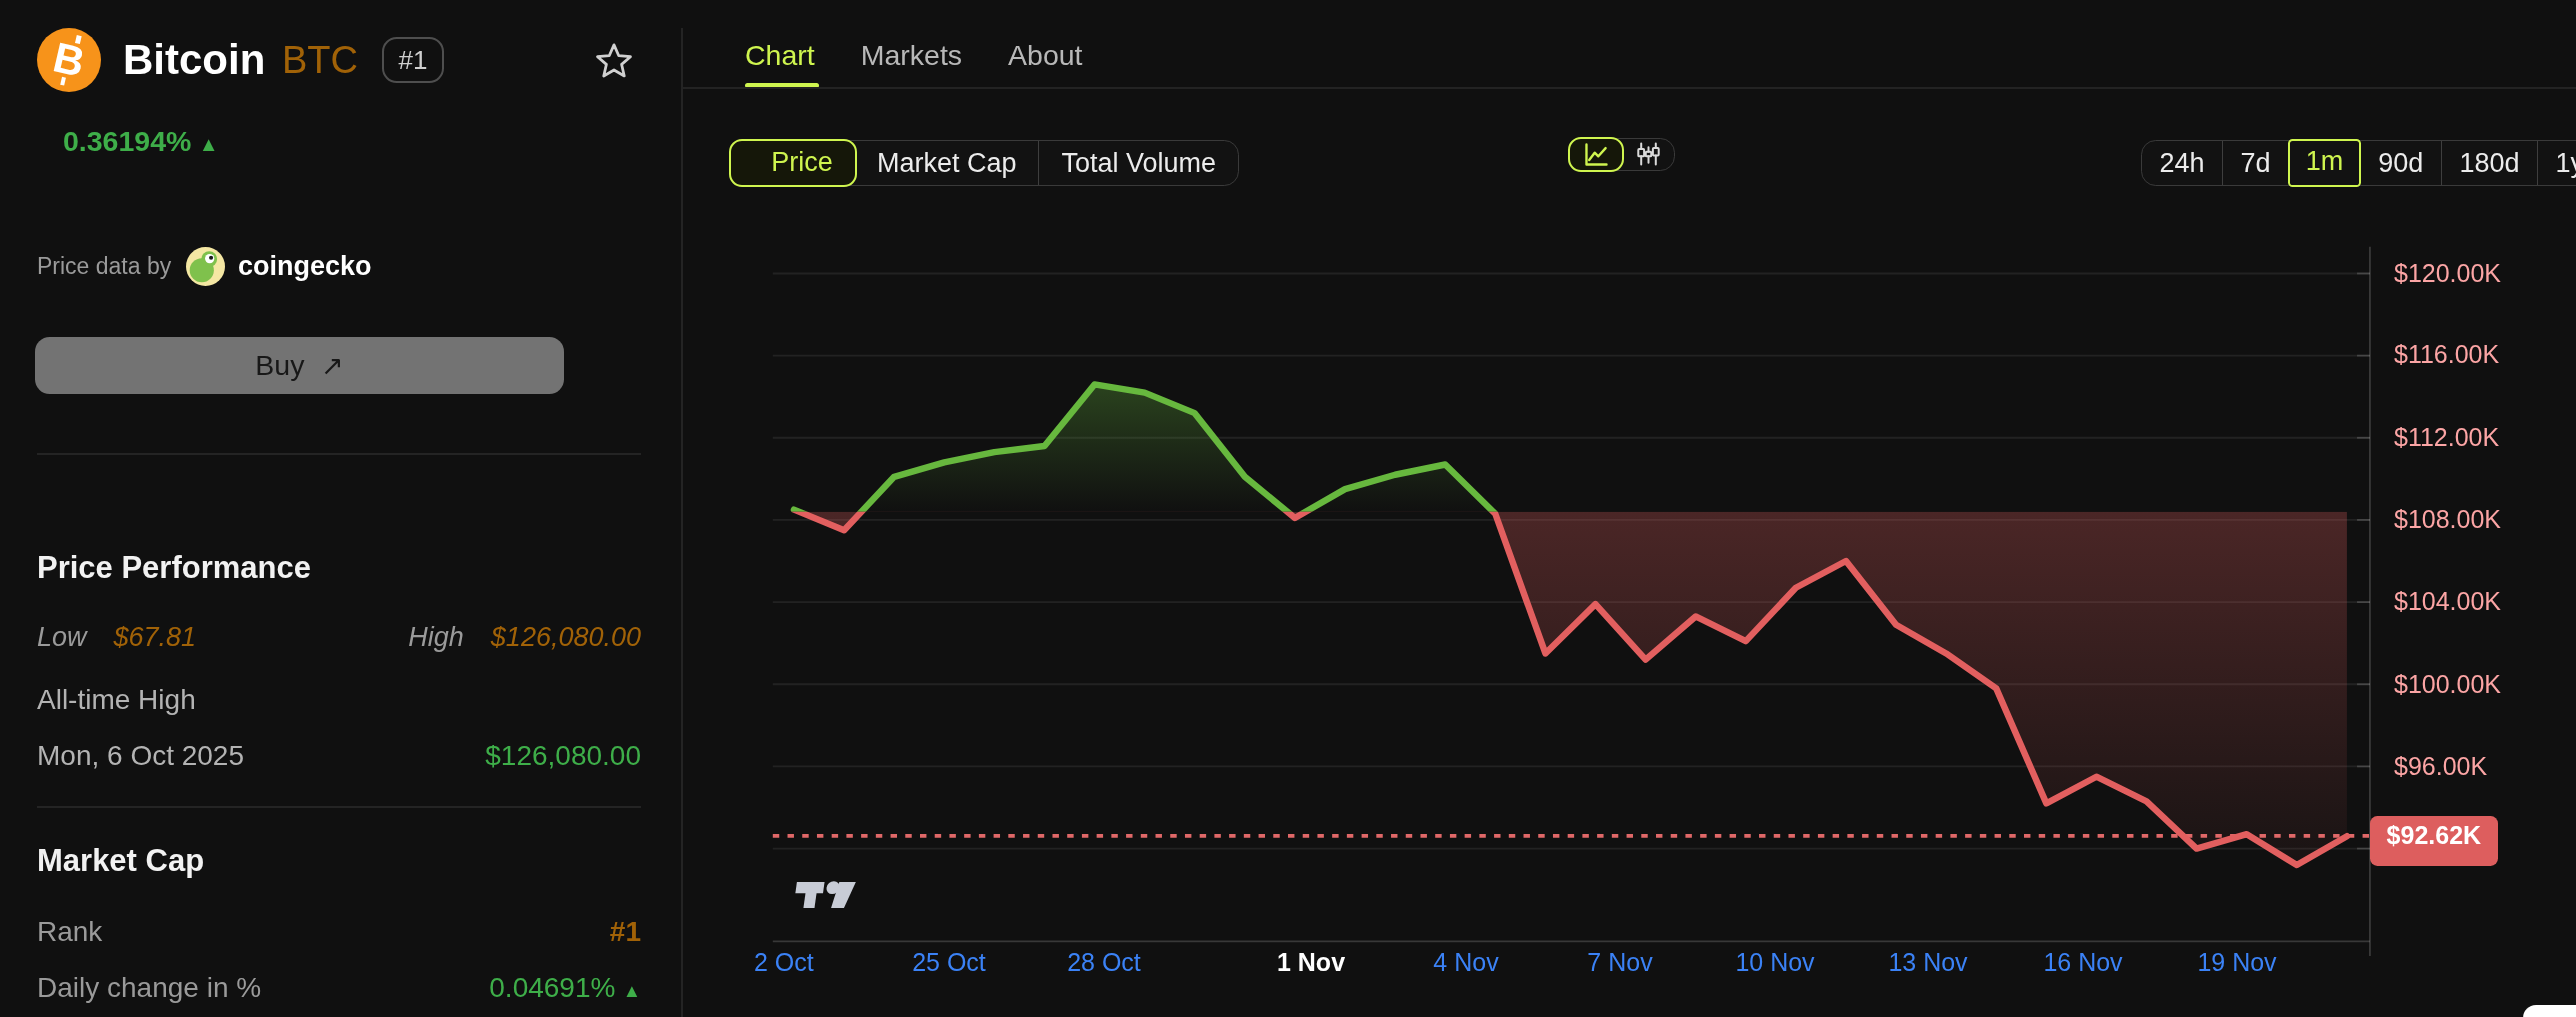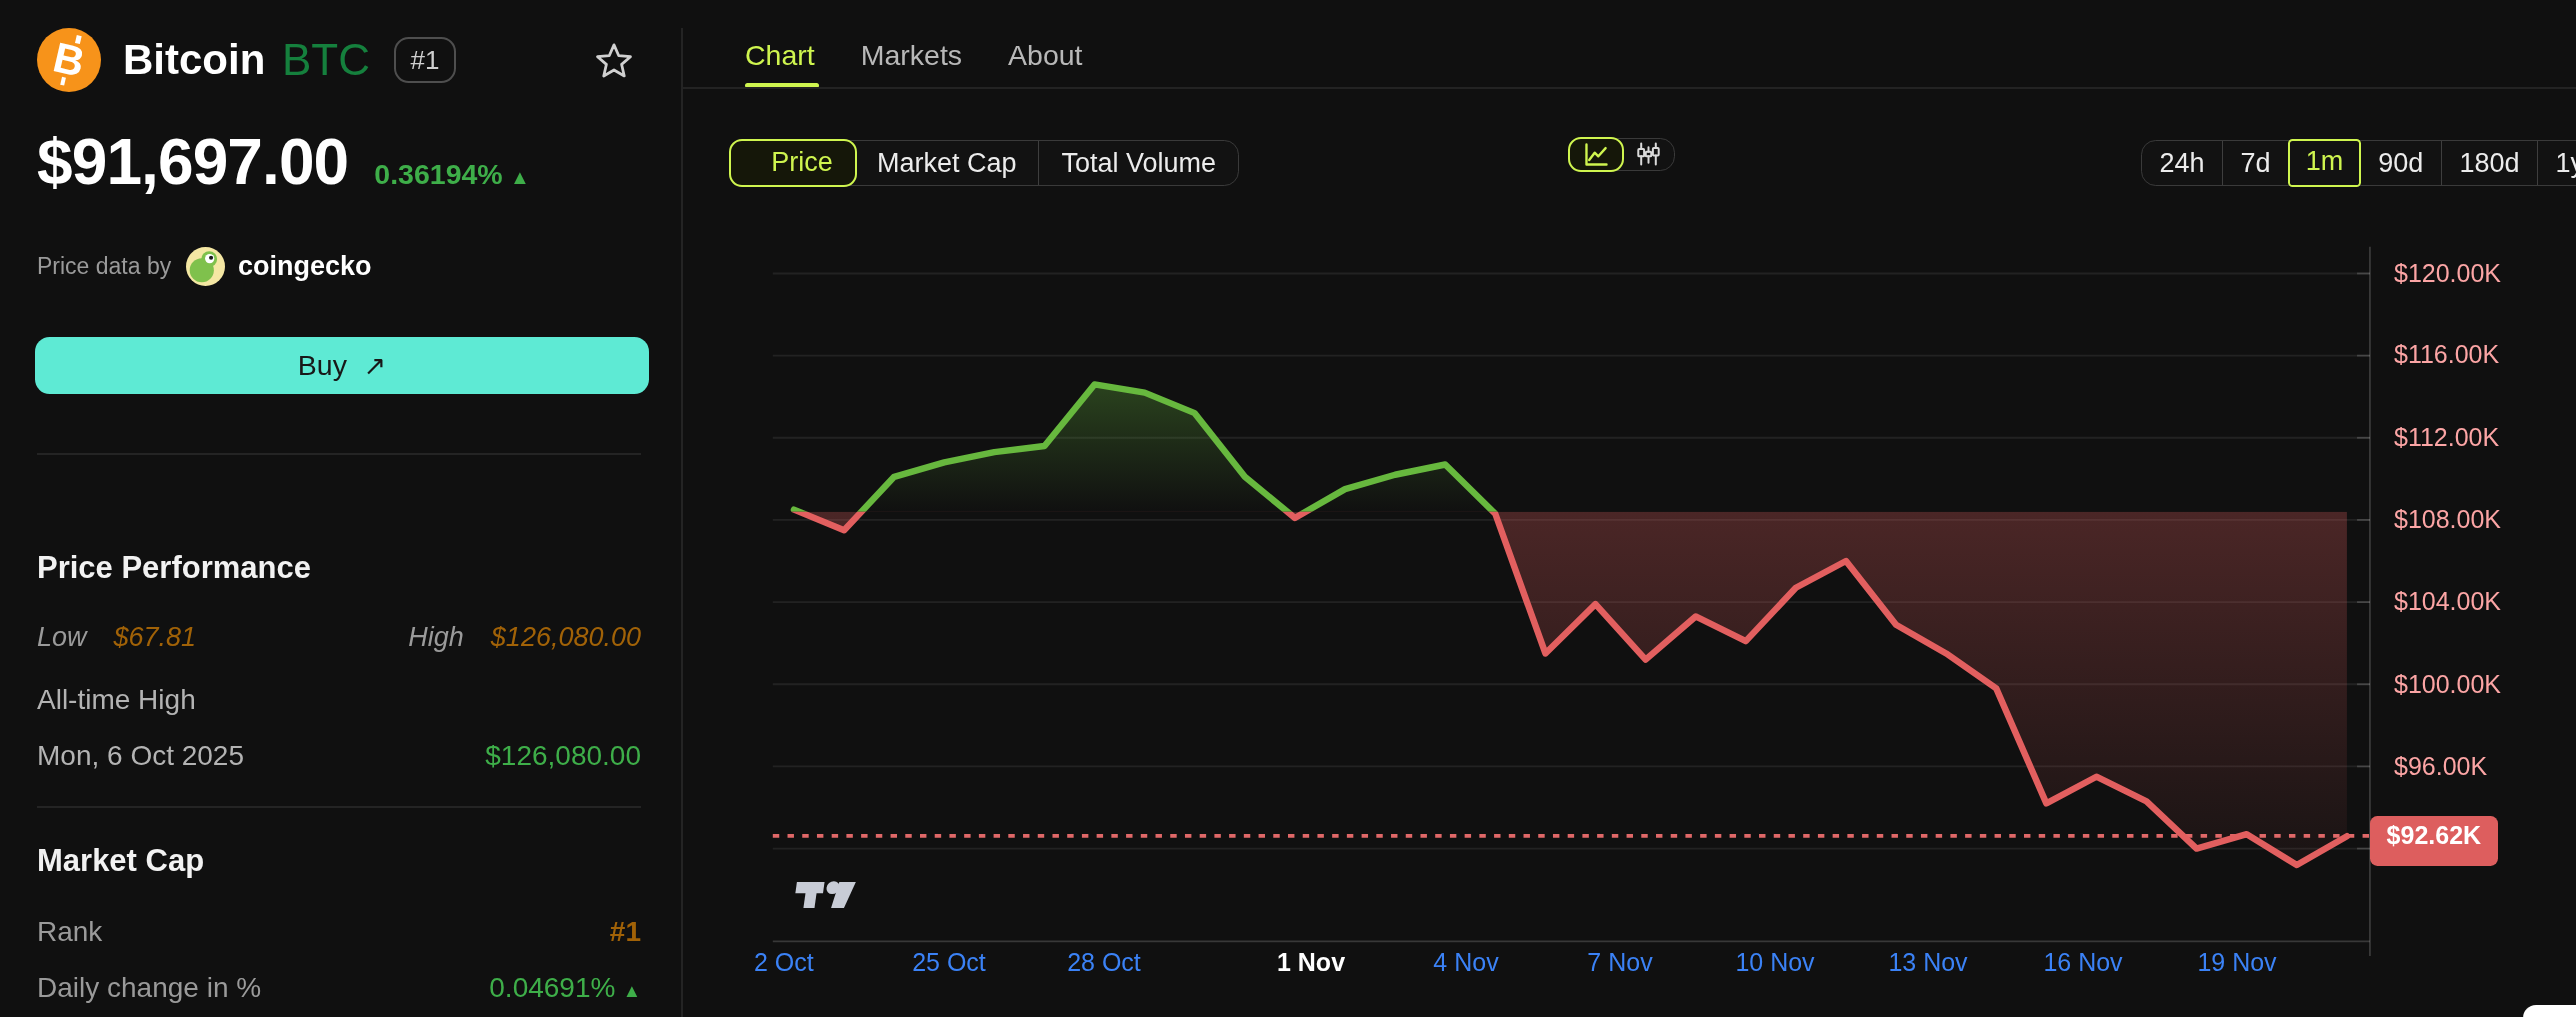--- a/index.html
+++ b/index.html
@@ -12,35 +12,35 @@
   .abs{position:absolute;}
 
   
   .coin-header{left:37px;top:28px;display:flex;align-items:center;}
   .btc-logo{position:relative;width:64px;height:64px;border-radius:50%;background:#F7931A;flex:0 0 auto;}
   .btc-glyph{position:absolute;inset:0;display:flex;align-items:center;justify-content:center;transform:rotate(13deg);}
   .btc-glyph b{font-size:42px;font-weight:800;color:#fff;line-height:1;}
   .btc-glyph::before{content:"";position:absolute;width:4.6px;height:7.4px;background:#fff;top:6.4px;left:34px;}
   .btc-glyph::after{content:"";position:absolute;width:4.6px;height:7.4px;background:#fff;bottom:6.4px;left:28.5px;}
   .coin-name{font-size:42px;font-weight:700;margin-left:22px;color:#fff;}
-  .coin-symbol{font-size:44px;color:#15803d;margin-left:16.6px;}
+  .coin-symbol{font-size:38px;color:#a16207;margin-left:16.6px;}
   .rank-chip{margin-left:24px;border:2.8px solid #4e4e4e;border-radius:14.7px;padding:5.5px 14.7px;font-size:26px;color:#cfcfcf;}
   .star-btn{left:592px;top:39px;cursor:pointer;}
 
   .price-row{left:37px;top:125px;display:flex;align-items:baseline;}
   .price-big{font-size:64px;font-weight:700;letter-spacing:-0.9px;}
   .price-change{font-size:28.5px;font-weight:600;color:#3EAE49;margin-left:26px;}
   .price-change .tri{font-size:20px;margin-left:7.4px;}
 
   .attribution{left:37px;top:247px;display:flex;align-items:center;}
   .attr-prefix{font-size:23px;color:#9a9a9a;}
   .gecko-icon{margin:0 13px 0 14.7px;display:block;}
   .attr-brand{font-size:27px;font-weight:700;color:#fff;}
 
-  .buy-btn{left:35px;top:337px;width:614px;height:57px;background:#5eead4;border-radius:14.7px;
+  .buy-btn{left:35px;top:337px;width:529px;height:57px;background:#737373;border-radius:14.7px;
     display:flex;align-items:center;justify-content:center;cursor:pointer;}
   .buy-btn .lbl{font-size:28.5px;color:#181818;font-weight:500;}
   .buy-btn .arrow{font-size:27px;color:#181818;margin-left:16.6px;font-family:"DejaVu Sans",sans-serif;}
 
   .h-divider{left:37px;width:604px;height:1.8px;background:#242424;}
   .v-divider{left:681px;top:28px;width:1.8px;height:990px;background:#242424;}
 
   .section-title{left:37px;font-size:31px;font-weight:600;color:#f2f2f2;}
   .kv-row{left:37px;width:604px;display:flex;justify-content:space-between;align-items:baseline;}
   .kv-row .k{color:#9a9a9a;font-size:27px;}
@@ -93,21 +93,20 @@
   <span class="coin-symbol">BTC</span>
   <span class="rank-chip">#1</span>
 </div>
 <div class="abs star-btn">
   <svg width="44" height="44" viewBox="0 0 24 24" fill="none" stroke="#d0d0d0" stroke-width="1.5" stroke-linejoin="round">
     <path d="M12 3.2l2.6 5.9 6.4 0.56-4.85 4.2 1.45 6.3L12 16.9l-5.6 3.26 1.45-6.3L3 9.66l6.4-0.56z"></path>
   </svg>
 </div>
 
 <div class="abs price-row">
-  <span class="price-big">$91,697.00</span>
   <span class="price-change"><span>0.36194%</span><span class="tri">▲</span></span>
 </div>
 
 <div class="abs attribution">
   <span class="attr-prefix">Price data by</span>
   <svg class="gecko-icon" width="39" height="39" viewBox="0 0 42 42">
     <circle cx="21" cy="21" r="21" fill="#F4E7A3"></circle>
     <circle cx="17" cy="25" r="13" fill="#7FC14C"></circle>
     <circle cx="25" cy="13" r="8.5" fill="#7FC14C"></circle>
     <circle cx="25.5" cy="12.5" r="5" fill="#ffffff"></circle>

